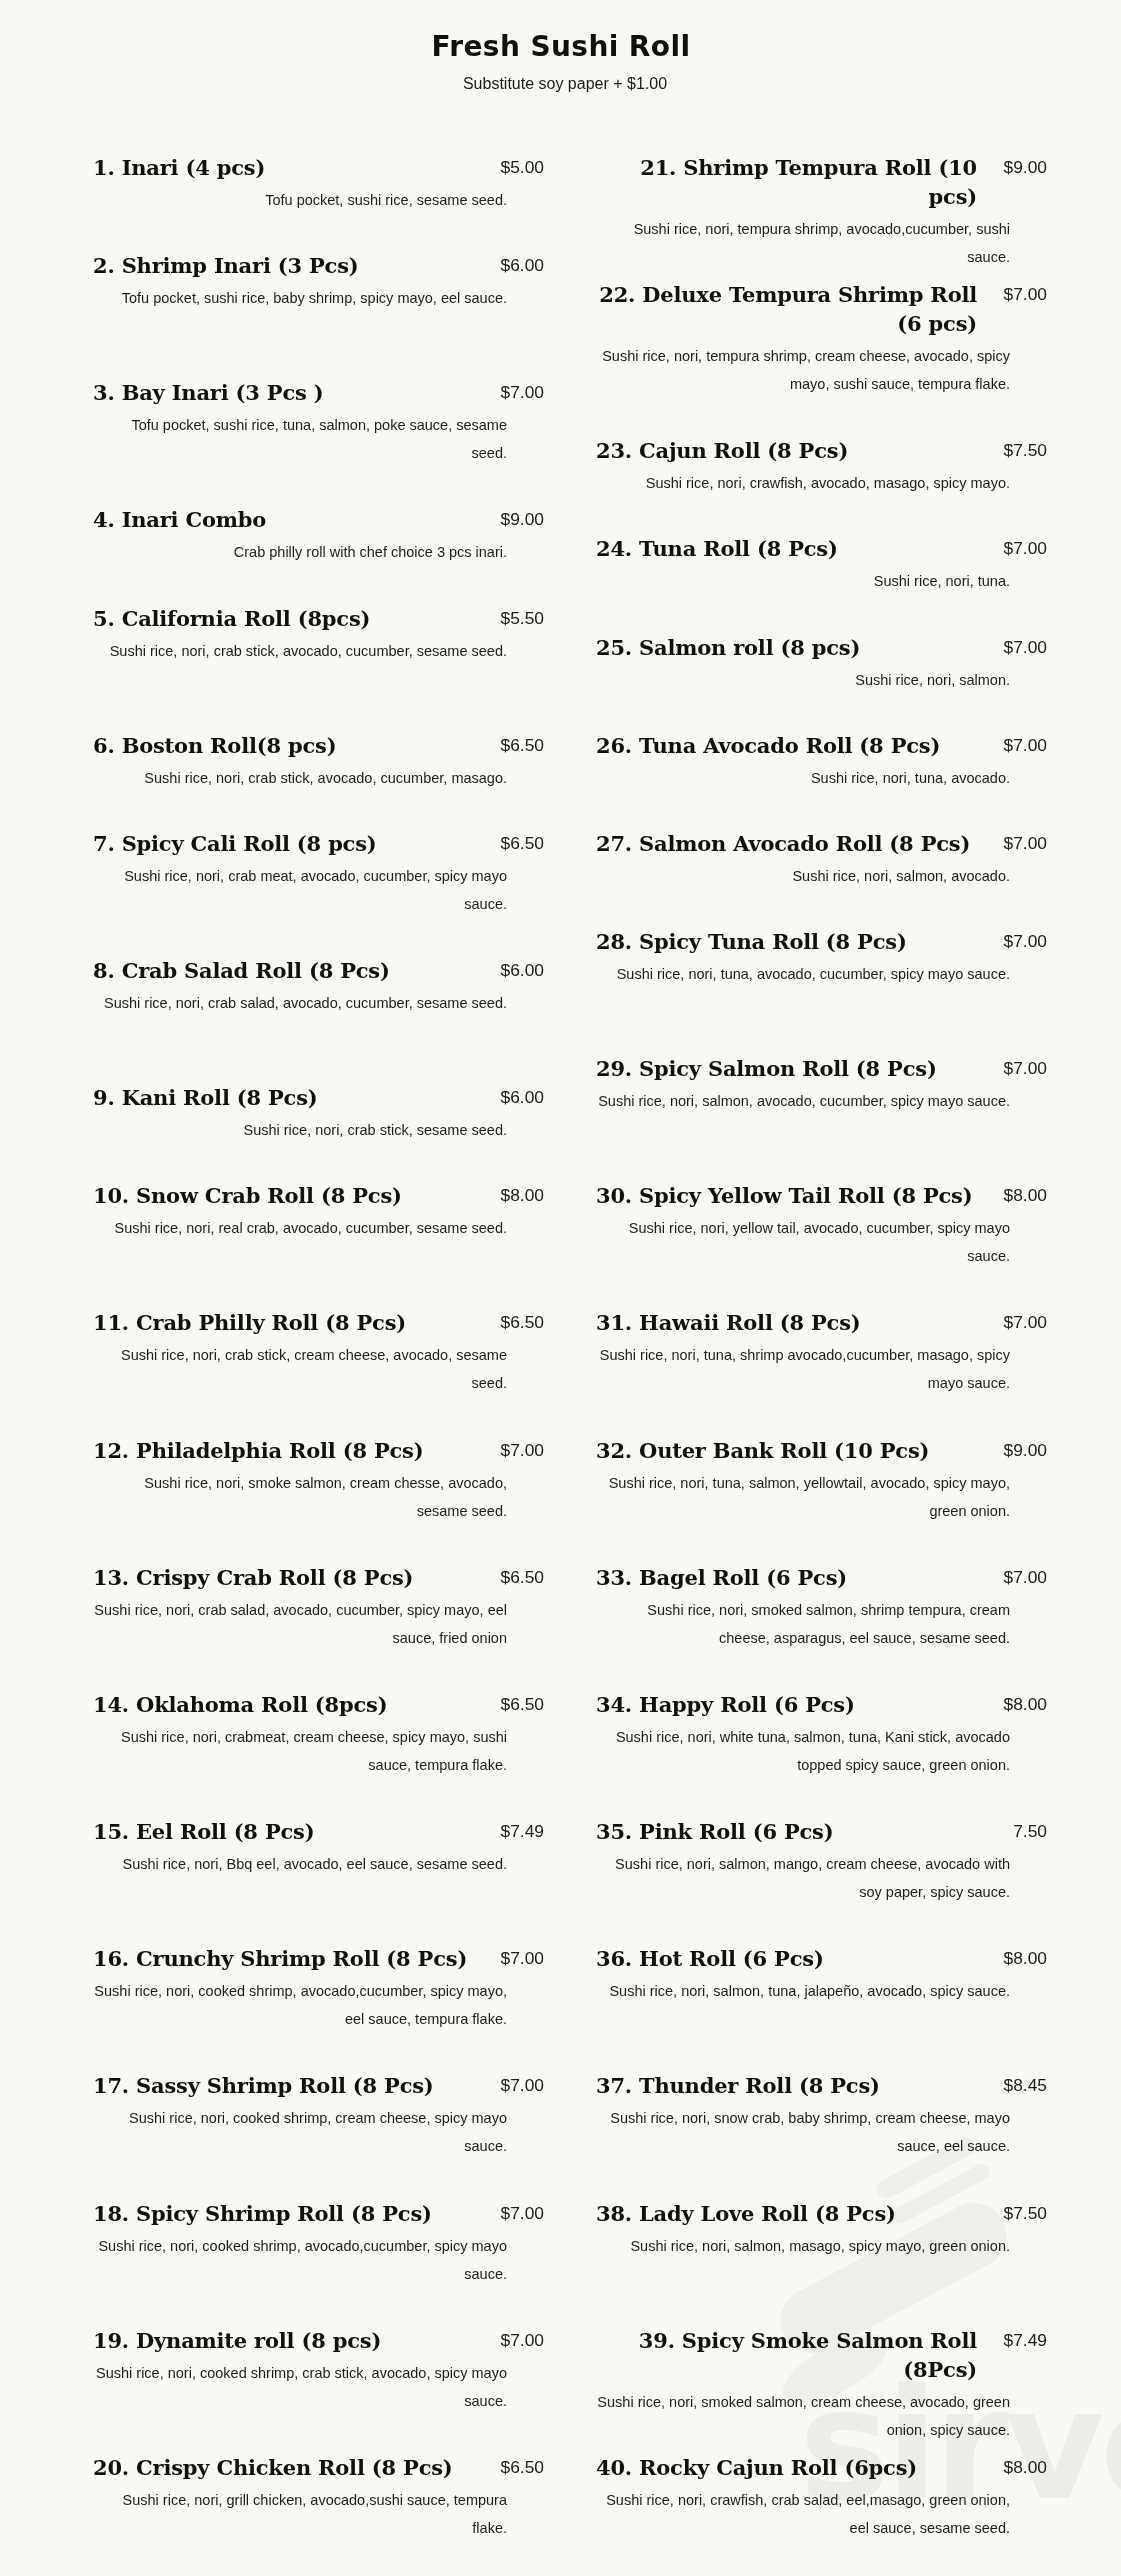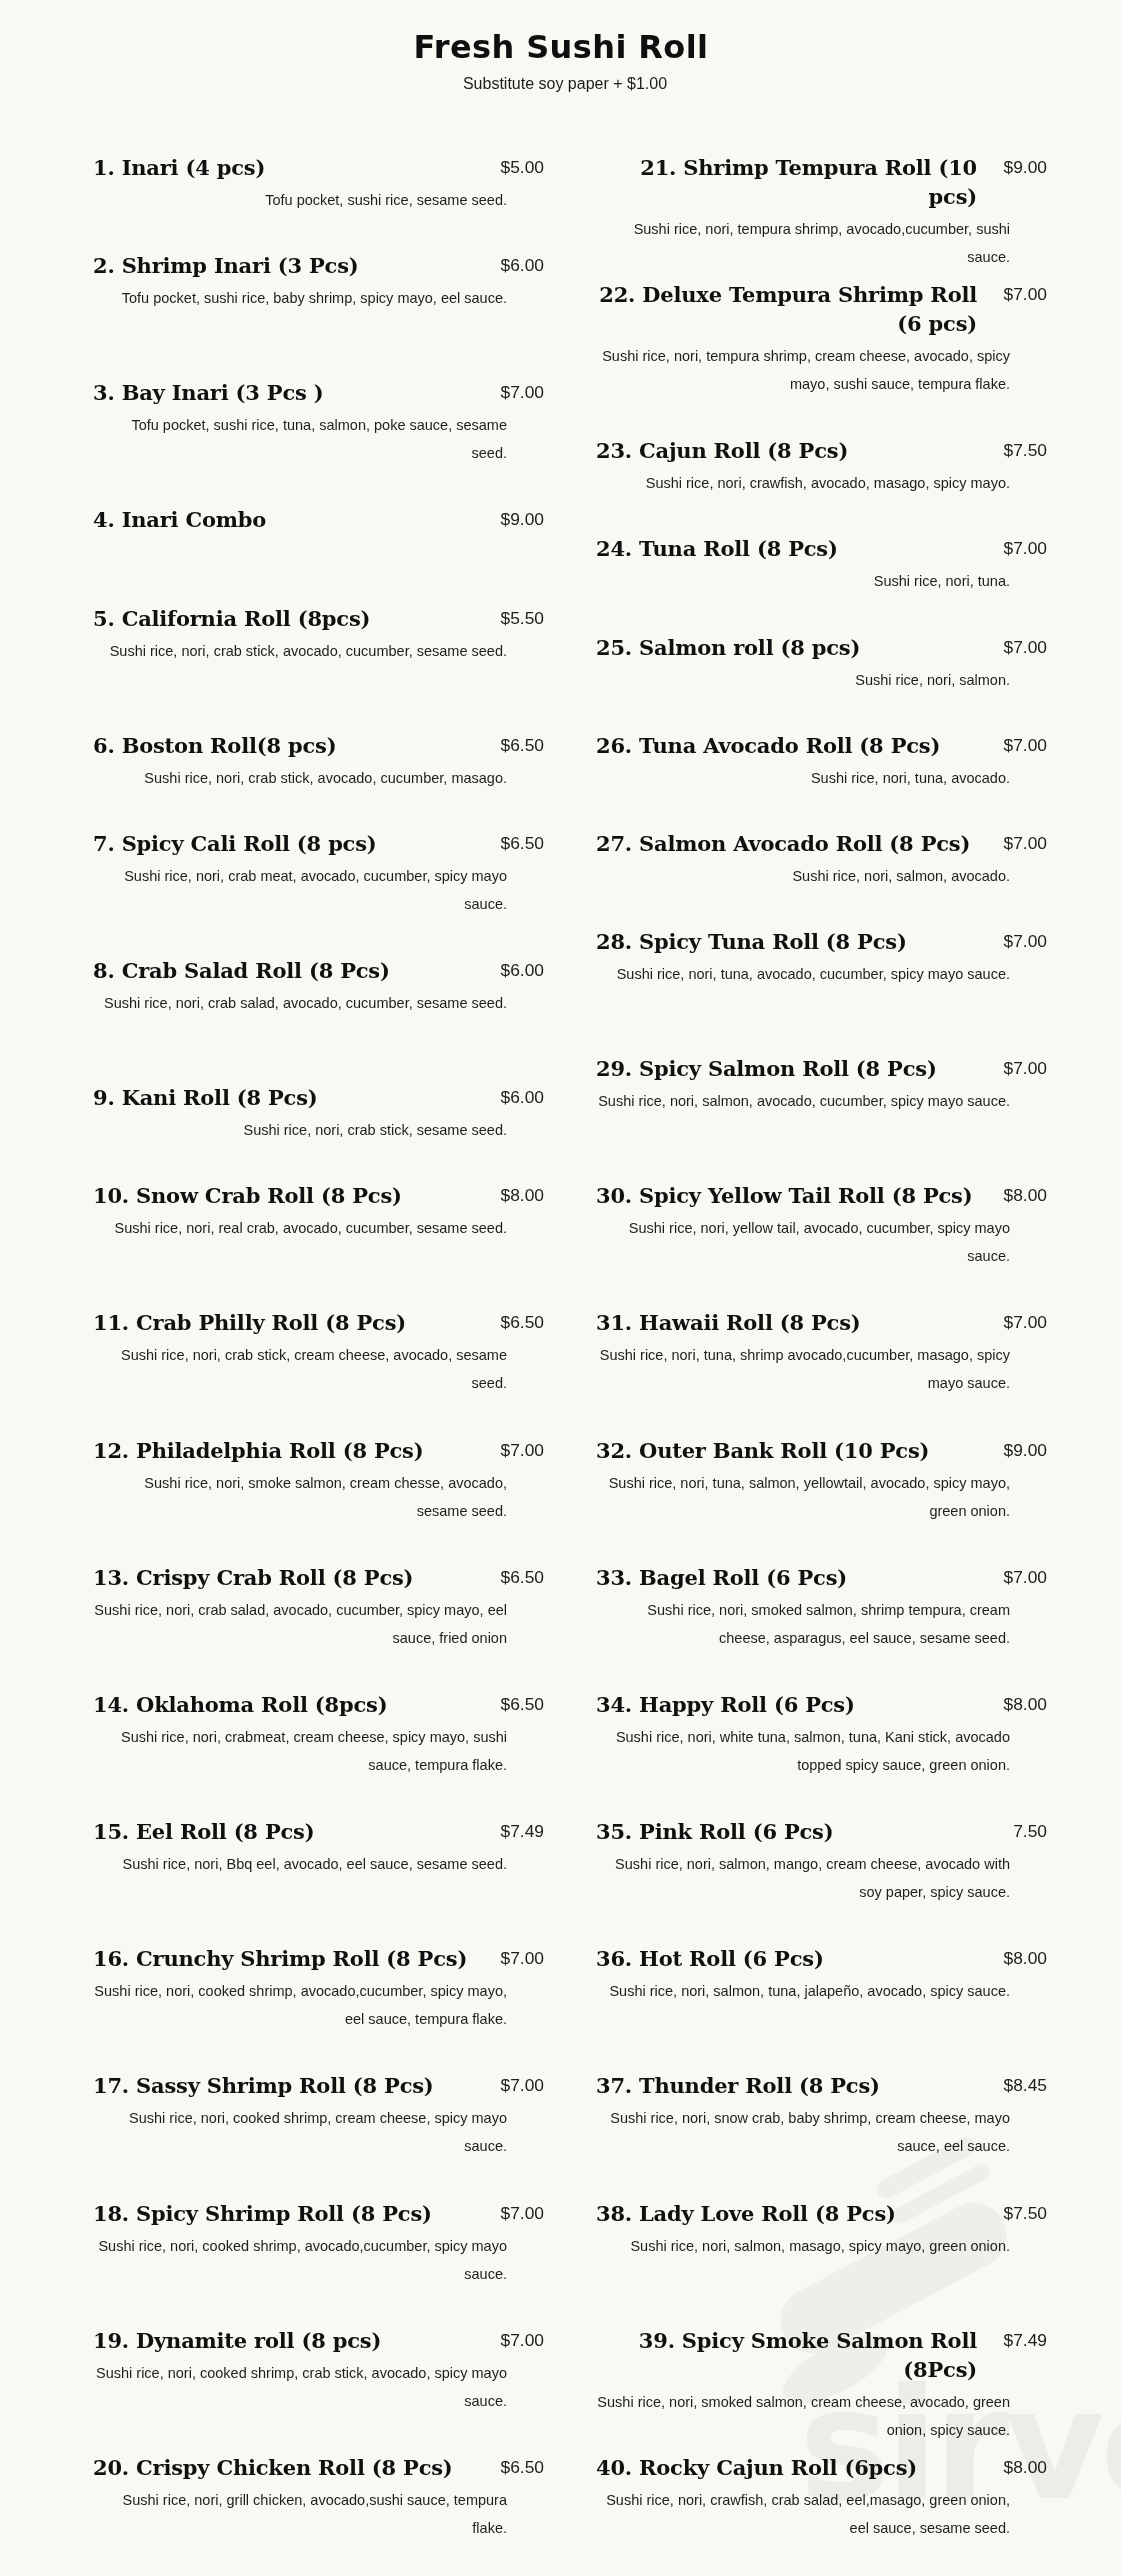--- a/index.html
+++ b/index.html
@@ -13,21 +13,21 @@
       overflow: hidden;
     }
     .header {
       position: absolute;
       left: 0; right: 0; top: 25px;
       text-align: center;
     }
     .title {
       font-family: "DejaVu Sans", sans-serif;
       font-weight: bold;
-      font-size: 32px;
+      font-size: 28px;
       letter-spacing: 0.4px;
       margin: 0;
       line-height: 44px;
       color: #0f0f0f;
     }
     .subtitle {
       font-size: 16px;
       margin-top: 4.4px;
       line-height: 22px;
       color: #1c1c1c;
@@ -142,20 +142,21 @@
           <div class="item-name">3. Bay Inari (3 Pcs )</div>
           <div class="item-price">$7.00</div>
         </div>
         <div class="item-desc">Tofu pocket, sushi rice, tuna, salmon, poke sauce, sesame seed.</div>
       </div>
     <div class="item" style="top:352px">
         <div class="item-head">
           <div class="item-name">4. Inari Combo</div>
           <div class="item-price">$9.00</div>
         </div>
+        <div class="item-desc">Crab philly roll with chef choice 3 pcs inari.</div>
       </div>
     <div class="item" style="top:451px">
         <div class="item-head">
           <div class="item-name">5. California Roll (8pcs)</div>
           <div class="item-price">$5.50</div>
         </div>
         <div class="item-desc">Sushi rice, nori, crab stick, avocado, cucumber, sesame seed.</div>
       </div>
     <div class="item" style="top:578px">
         <div class="item-head">

